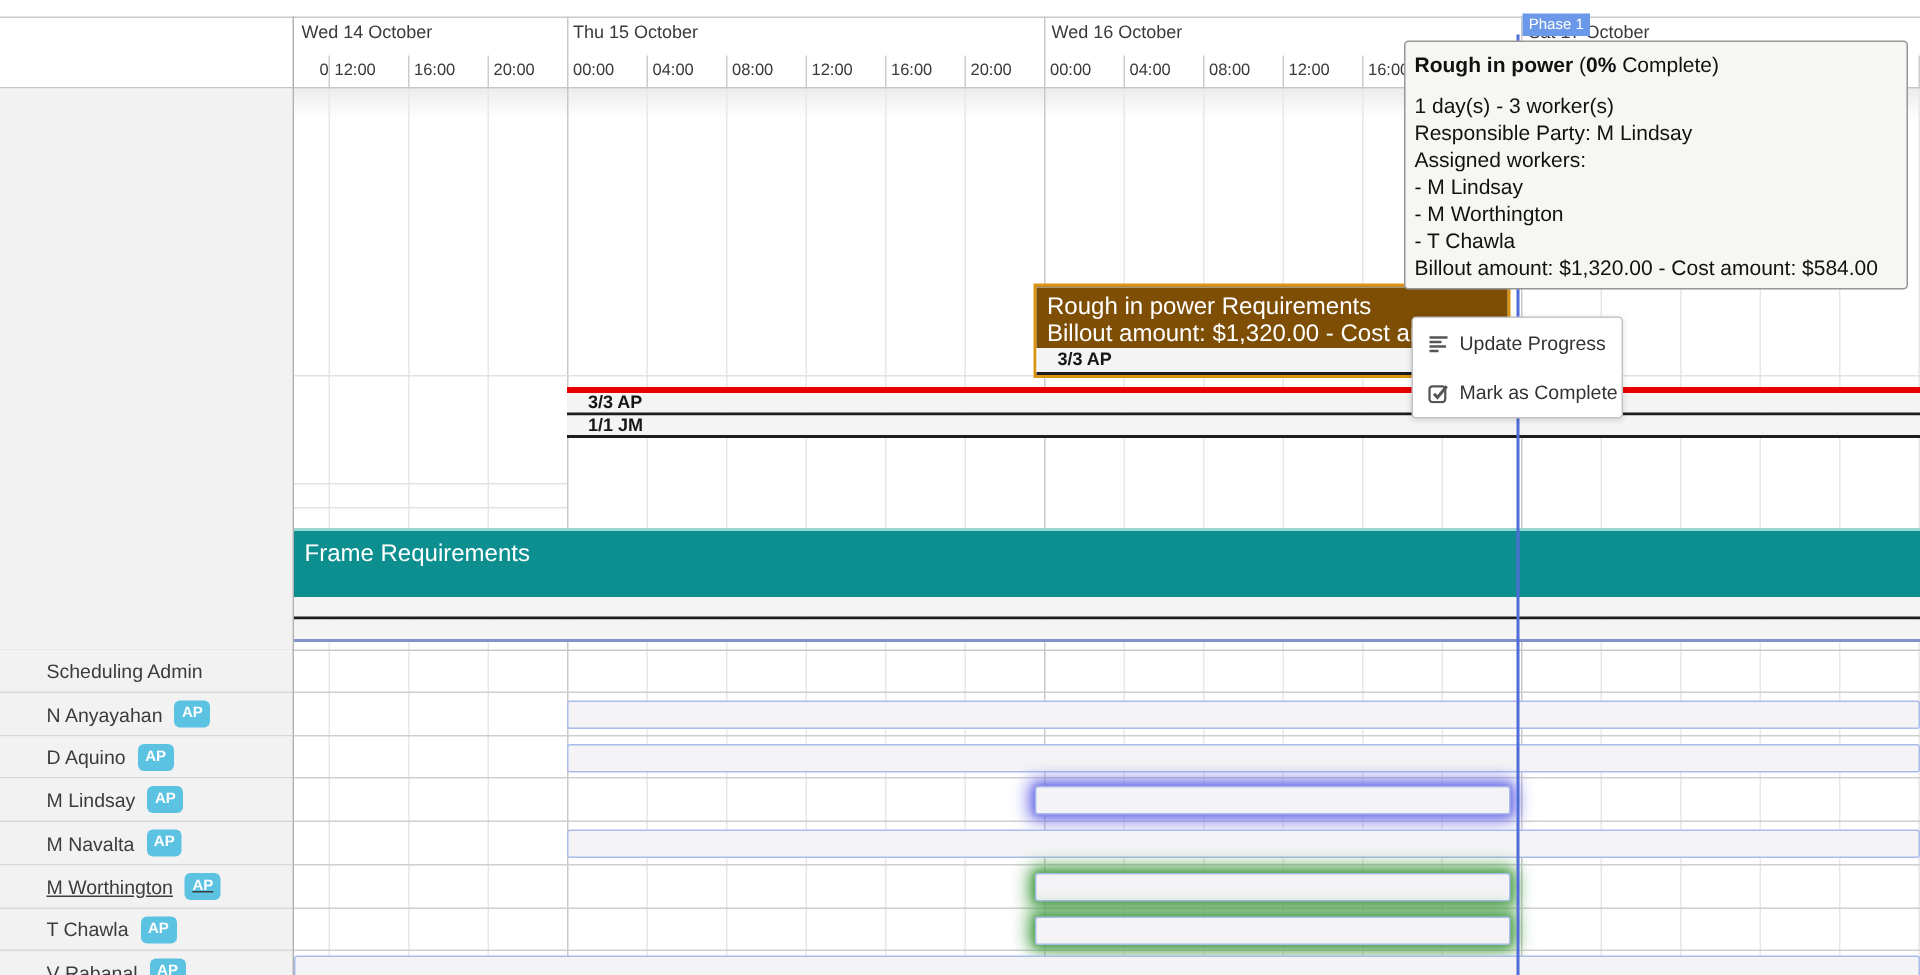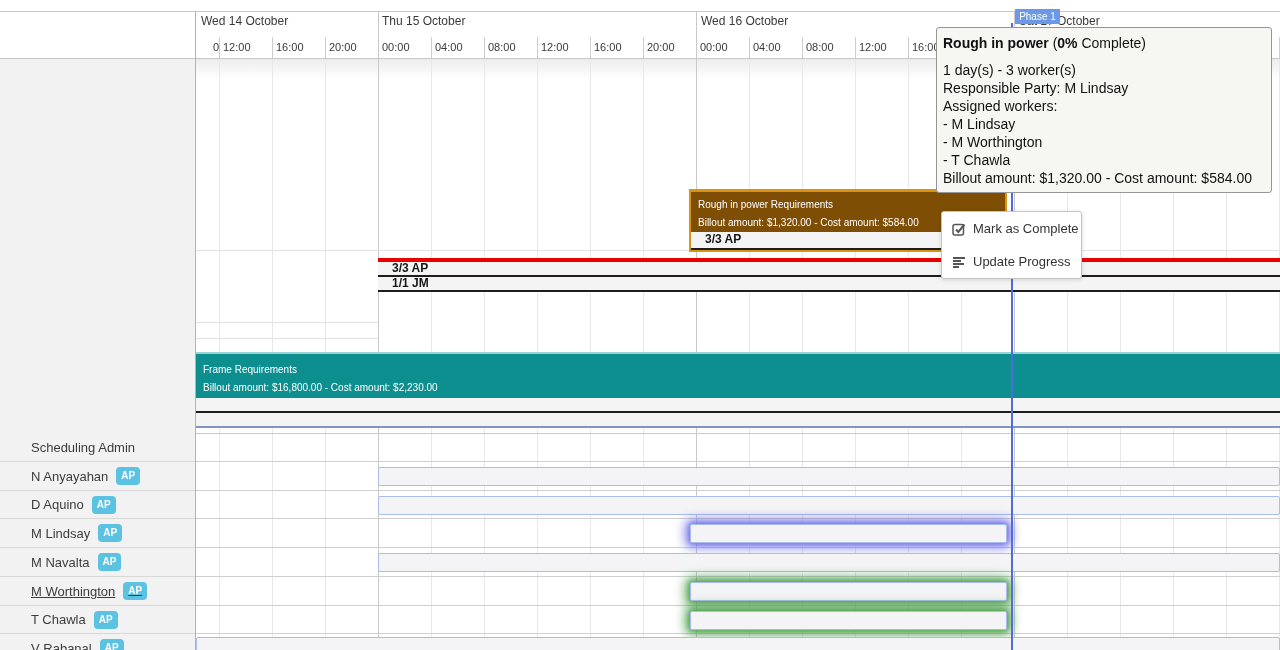--- a/index.html
+++ b/index.html
@@ -12,21 +12,21 @@
   #top-border{left:0;top:11px;width:1280px;height:1px;background:#c9c9c9;z-index:1;}
   #header-bottom{left:0;top:58px;width:1280px;height:1px;background:#c6c6c6;z-index:1;}
   #panel-border{left:195px;top:11px;width:1px;height:639px;background:#b3b3b3;z-index:3;}
   .day-label{position:absolute;top:14px;font-size:12px;color:#3a3a3a;white-space:nowrap;z-index:0;}
   .time-label{position:absolute;top:41px;font-size:11px;color:#3a3a3a;white-space:nowrap;z-index:0;}
   #grid-shade{left:196px;top:59px;width:1084px;height:20px;background:linear-gradient(#ececec,rgba(255,255,255,0));z-index:0;}
   #chart-left{left:0;top:59px;width:195px;height:374px;background:#f2f2f2;z-index:2;}
   .faint-line{position:absolute;height:1px;background:#e2e2e2;z-index:1;}
   
   .task{position:absolute;z-index:2;box-sizing:border-box;}
-  .task-fill{box-sizing:border-box;padding:5px 7px;color:#fff;font-size:10px;line-height:18px;overflow:hidden;white-space:nowrap;}
+  .task-fill{box-sizing:border-box;padding:5px 7px;color:#fff;font-size:16px;line-height:18px;overflow:hidden;white-space:nowrap;}
   .task-strip{box-sizing:border-box;background:#f4f4f4;font-size:12px;font-weight:bold;color:#161616;padding-left:14px;overflow:hidden;white-space:nowrap;}
   
   .row-left{position:absolute;left:0;width:195px;background:#f2f2f2;border-bottom:1px solid #d8d8d8;box-sizing:border-box;z-index:2;display:flex;align-items:center;padding-left:31px;font-size:13px;color:#3c3c3c;}
   .row-grid{position:absolute;left:196px;width:1084px;border-bottom:1px solid #cfcfcf;box-sizing:border-box;z-index:1;}
   .badge{display:inline-block;margin-left:8px;background:#5bc2e2;color:#fff;font-size:10px;font-weight:bold;border-radius:4px;padding:4px 5px;line-height:10px;}
   .avail-bar{position:absolute;height:19px;box-sizing:border-box;background:#f4f4f6;border:1px solid #aabcec;border-radius:2px;z-index:2;}
   #rows-top{left:0;top:433px;width:1280px;height:1px;background:#c9c9c9;z-index:2;}
   #now-line{left:1011px;top:23px;width:2px;height:627px;background:#4f6cd8;z-index:4;}
   #phase-badge{left:1015px;top:9px;width:45px;height:15px;background:#6b98e8;color:#fff;font-size:10px;line-height:15px;text-align:center;z-index:6;}
   #tooltip{left:936px;top:27px;width:336px;height:166px;background:#f6f6f3;border:1px solid #969696;border-radius:3px;box-sizing:border-box;padding:5px 4px 5px 6px;z-index:10;font-size:14px;color:#111;}
@@ -96,33 +96,33 @@
         <div class="t-line">- M Lindsay</div>
         <div class="t-line">- M Worthington</div>
         <div class="t-line">- T Chawla</div>
         <div class="t-line">Billout amount: $1,320.00 - Cost amount: $584.00</div>
       </div>
   </div>
   <div class="abs" id="context-menu">
       <div class="menu-item">
         <span style="display: inline-flex;">
           <svg width="14" height="14" viewBox="0 0 14 14">
+            <path d="M1 3 H13 M1 6 H9 M1 9 H12 M1 12 H7" stroke="#555" stroke-width="1.8"></path>
+          </svg>
+        </span>
+        <span>Update Progress</span>
+      </div>
+      <div class="menu-item">
+        <span style="display: inline-flex;">
+          <svg width="14" height="14" viewBox="0 0 14 14">
             <rect x="1" y="2.5" width="10.5" height="10.5" rx="2" fill="none" stroke="#555" stroke-width="1.5"></rect>
             <path d="M4 7.5 L6.3 10 L12.5 2.5" stroke="#555" stroke-width="2" fill="none"></path>
           </svg>
         </span>
         <span>Mark as Complete</span>
-      </div>
-      <div class="menu-item">
-        <span style="display: inline-flex;">
-          <svg width="14" height="14" viewBox="0 0 14 14">
-            <path d="M1 3 H13 M1 6 H9 M1 9 H12 M1 12 H7" stroke="#555" stroke-width="1.8"></path>
-          </svg>
-        </span>
-        <span>Update Progress</span>
       </div>
     </div>
 <div class="day-label" style="left: 201px;">Wed 14 October</div>
     <div class="day-label" style="left: 382px;">Thu 15 October</div>
     <div class="day-label" style="left: 701px;">Wed 16 October</div>
     <div class="day-label" style="left: 1019px;">Sat 17 October</div>
     <div class="time-label" style="left: 213px;">0</div>
     <div class="time-label" style="left: 223px;">12:00</div>
     <div class="time-label" style="left: 276px;">16:00</div>
     <div class="time-label" style="left: 329px;">20:00</div>
@@ -153,21 +153,20 @@
       </div>
       <div class="task-strip" style="height: 18px; border-bottom: 2px solid rgb(29, 29, 29); line-height: 15px;">3/3 AP</div>
     </div>
     <div class="task" style="left: 378px; top: 258px; width: 902px; border-top: 4px solid rgb(232, 0, 0);">
       <div class="task-strip" style="height: 15px; border-bottom: 2px solid rgb(29, 29, 29); line-height: 13px;">3/3 AP</div>
       <div class="task-strip" style="height: 15px; border-bottom: 2px solid rgb(29, 29, 29); line-height: 13px;">1/1 JM</div>
     </div>
     <div class="task" style="left: 196px; top: 352px; width: 1084px; border-top: 2px solid rgb(152, 214, 214);">
       <div class="task-fill" style="background: rgb(13, 143, 143); height: 44px; padding-top: 7px;">
         <div>Frame Requirements</div>
-        <div>Billout amount: $16,800.00 - Cost amount: $2,230.00</div>
       </div>
       <div class="task-strip" style="height: 15px; border-bottom: 2px solid rgb(29, 29, 29); line-height: 13px;"></div>
       <div class="task-strip" style="height: 15px; border-bottom: 2px solid rgb(129, 148, 200); line-height: 13px;"></div>
     </div>
     <div class="row-grid" style="top: 433px; height: 29px;"></div>
     <div class="row-left" style="top: 433px; height: 29px;">
       <span>Scheduling Admin</span>
     </div>
     <div class="row-grid" style="top: 462px; height: 29px;"></div>
     <div class="row-left" style="top: 462px; height: 29px;">

